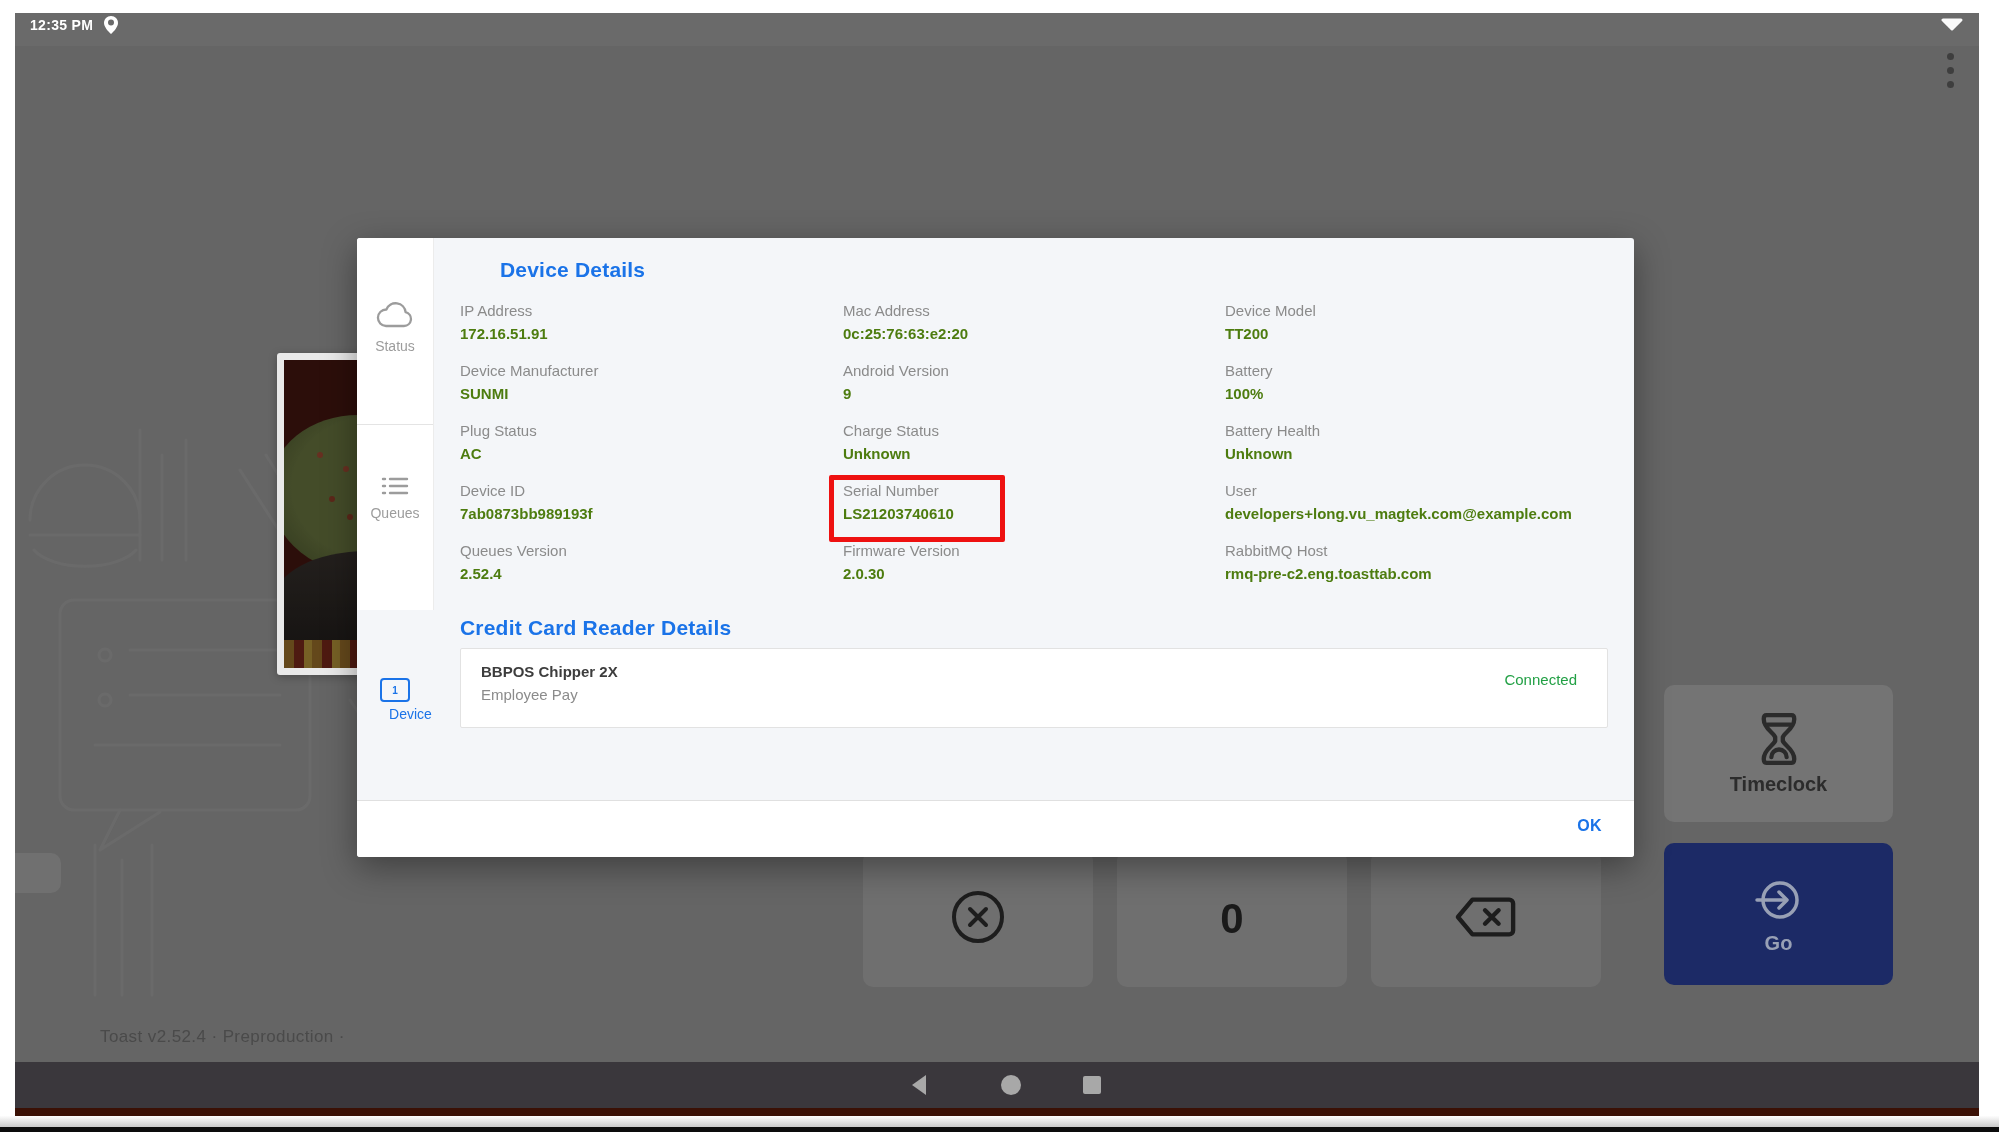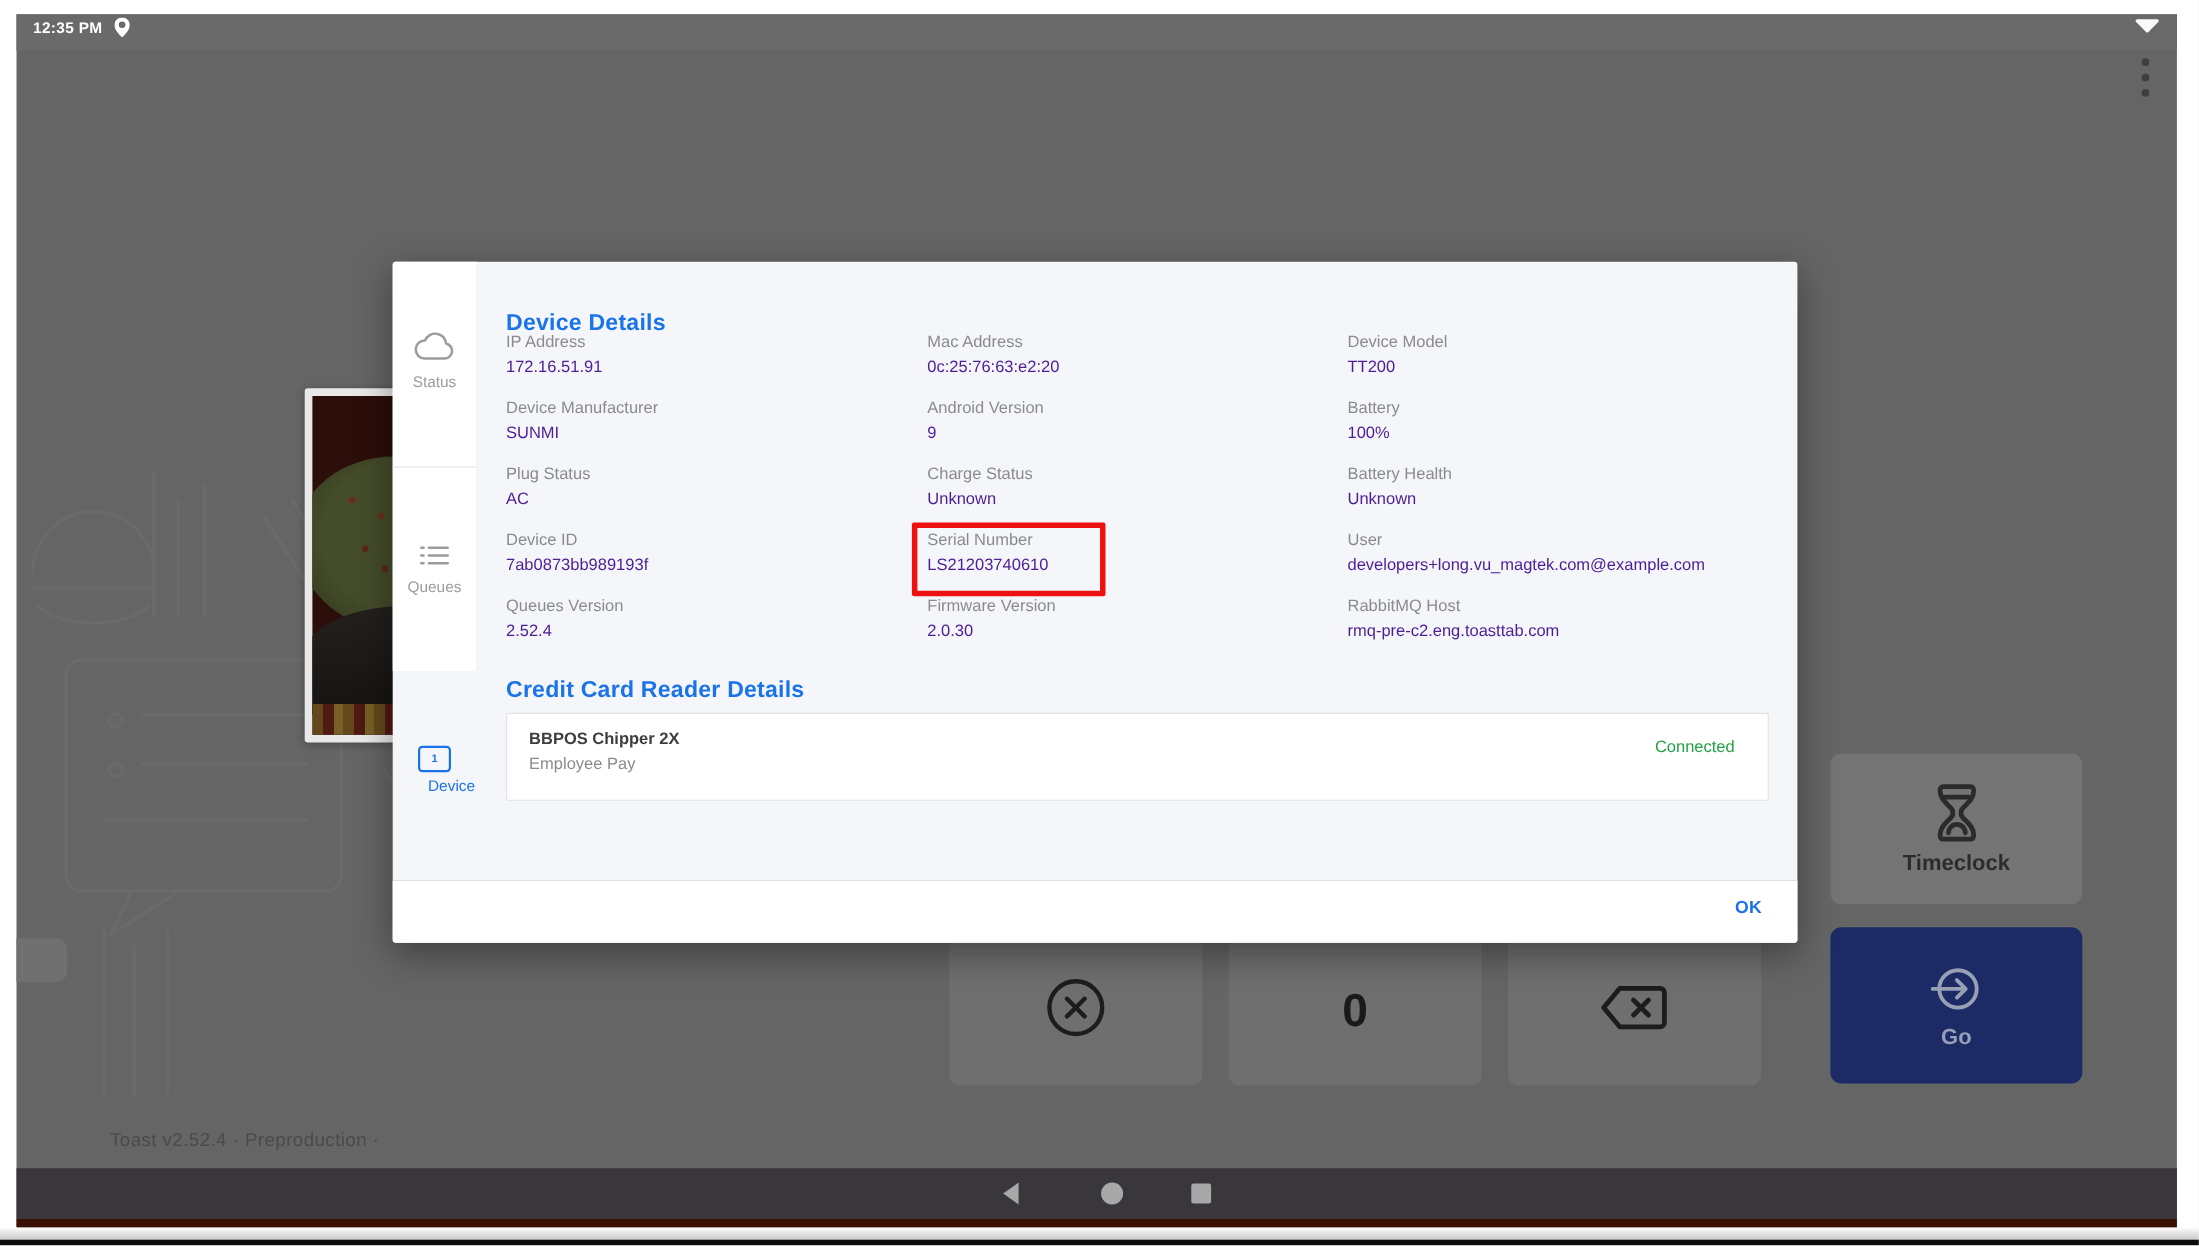--- a/index.html
+++ b/index.html
@@ -27,21 +27,21 @@
   
   .dialog{position:absolute;left:357px;top:238px;width:1277px;height:619px;background:#f4f6f9;border-radius:3px;box-shadow:0 10px 34px rgba(0,0,0,.38);z-index:10;}
   .side-col{position:absolute;left:0;top:0;width:76px;height:372px;background:#fff;border-right:1px solid #ececec;border-radius:3px 0 0 0;}
   .side-item{position:absolute;width:76px;text-align:center;cursor:pointer;}
   .side-label{font-size:14px;color:#9c9c9c;margin-top:4px;}
   .side-item.active .side-label{color:#1a73e8;padding-left:31px;}
   .side-divider{position:absolute;left:0;top:186px;width:76px;height:1px;background:#e4e4e4;}
   .dlg-heading{position:absolute;left:103px;font-size:21px;font-weight:bold;color:#1a73e8;letter-spacing:.2px;}
   .fields-grid{position:absolute;left:103px;top:64px;width:1144px;display:grid;grid-template-columns:383px 382px 1fr;grid-auto-rows:60px;}
   .f-label{font-size:15px;color:#8b8b8b;line-height:18px;}
-  .f-value{font-size:15px;font-weight:normal;color:#4c1d95;line-height:18px;margin-top:5px;}
+  .f-value{font-size:15px;font-weight:bold;color:#4d7c0f;line-height:18px;margin-top:5px;}
   .hl-box{position:absolute;left:-14px;top:-7px;width:166px;height:57px;border:5px solid #ee1111;border-radius:2px;pointer-events:none;}
   .reader-card{position:absolute;left:103px;top:410px;width:1148px;height:80px;background:#fff;border:1px solid #e2e2e2;border-radius:2px;box-sizing:border-box;padding:14px 20px;}
   .reader-name{font-size:15px;font-weight:bold;color:#3d3d3d;}
   .reader-mode{font-size:15px;color:#8b8b8b;margin-top:6px;}
   .reader-status{position:absolute;right:30px;top:22px;font-size:15px;color:#22a045;}
   .dlg-footer{position:absolute;left:0;top:562px;width:100%;height:57px;background:#fff;border-top:1px solid #e0e0e0;border-radius:0 0 3px 3px;box-sizing:border-box;}
   .ok-btn{position:absolute;right:32px;top:16px;font-size:16px;font-weight:600;color:#1a73e8;letter-spacing:.4px;cursor:pointer;}
   
   .bg-btn{position:absolute;border-radius:10px;display:flex;flex-direction:column;align-items:center;justify-content:center;gap:2px;}
   .timeclock{left:1664px;top:685px;width:229px;height:137px;background:#747474;}
@@ -171,35 +171,35 @@
 
     <div class="side-item" style="top:64px;">
       <span>
         <svg width="40" height="28" viewBox="0 0 40 28" fill="none" stroke="#9c9c9c" stroke-width="2.3" stroke-linejoin="round">
             <path d="M11 24 h18 a7 7 0 0 0 1.6-13.8 a10 10 0 0 0-19.2-2.7 A7.4 7.4 0 0 0 11 24 z"></path>
           </svg>
       </span>
       <div class="side-label">Status</div>
     </div>
 
-    <div class="side-item" style="top:256px;">
+    <div class="side-item" style="top:237px;">
       <span>
         <svg width="28" height="22" viewBox="0 0 28 22" fill="none" stroke="#9c9c9c" stroke-width="2.4" stroke-linecap="round">
             <path d="M2 4 h2 M9 4 h17 M2 11 h2 M9 11 h17 M2 18 h2 M9 18 h17"></path>
           </svg>
       </span>
       <div class="side-label">Queues</div>
     </div>
 
     <div class="side-item active" style="top:440px;">
       <span style="display:inline-flex;width:26px;height:20px;border:2px solid #1a73e8;border-radius:4px;align-items:center;justify-content:center;font-size:10px;font-weight:bold;color:#1a73e8;">1</span>
       <div class="side-label">Device</div>
     </div>
 
-    <div class="dlg-heading" style="top:44px;">Device Details</div>
+    <div class="dlg-heading" style="top:20px;margin-left:40px;">Device Details</div>
 
     <div class="fields-grid">
         <div>
           <div class="f-label">IP Address</div>
           <div class="f-value">172.16.51.91</div>
         </div>
         <div>
           <div class="f-label">Mac Address</div>
           <div class="f-value">0c:25:76:63:e2:20</div>
         </div>

